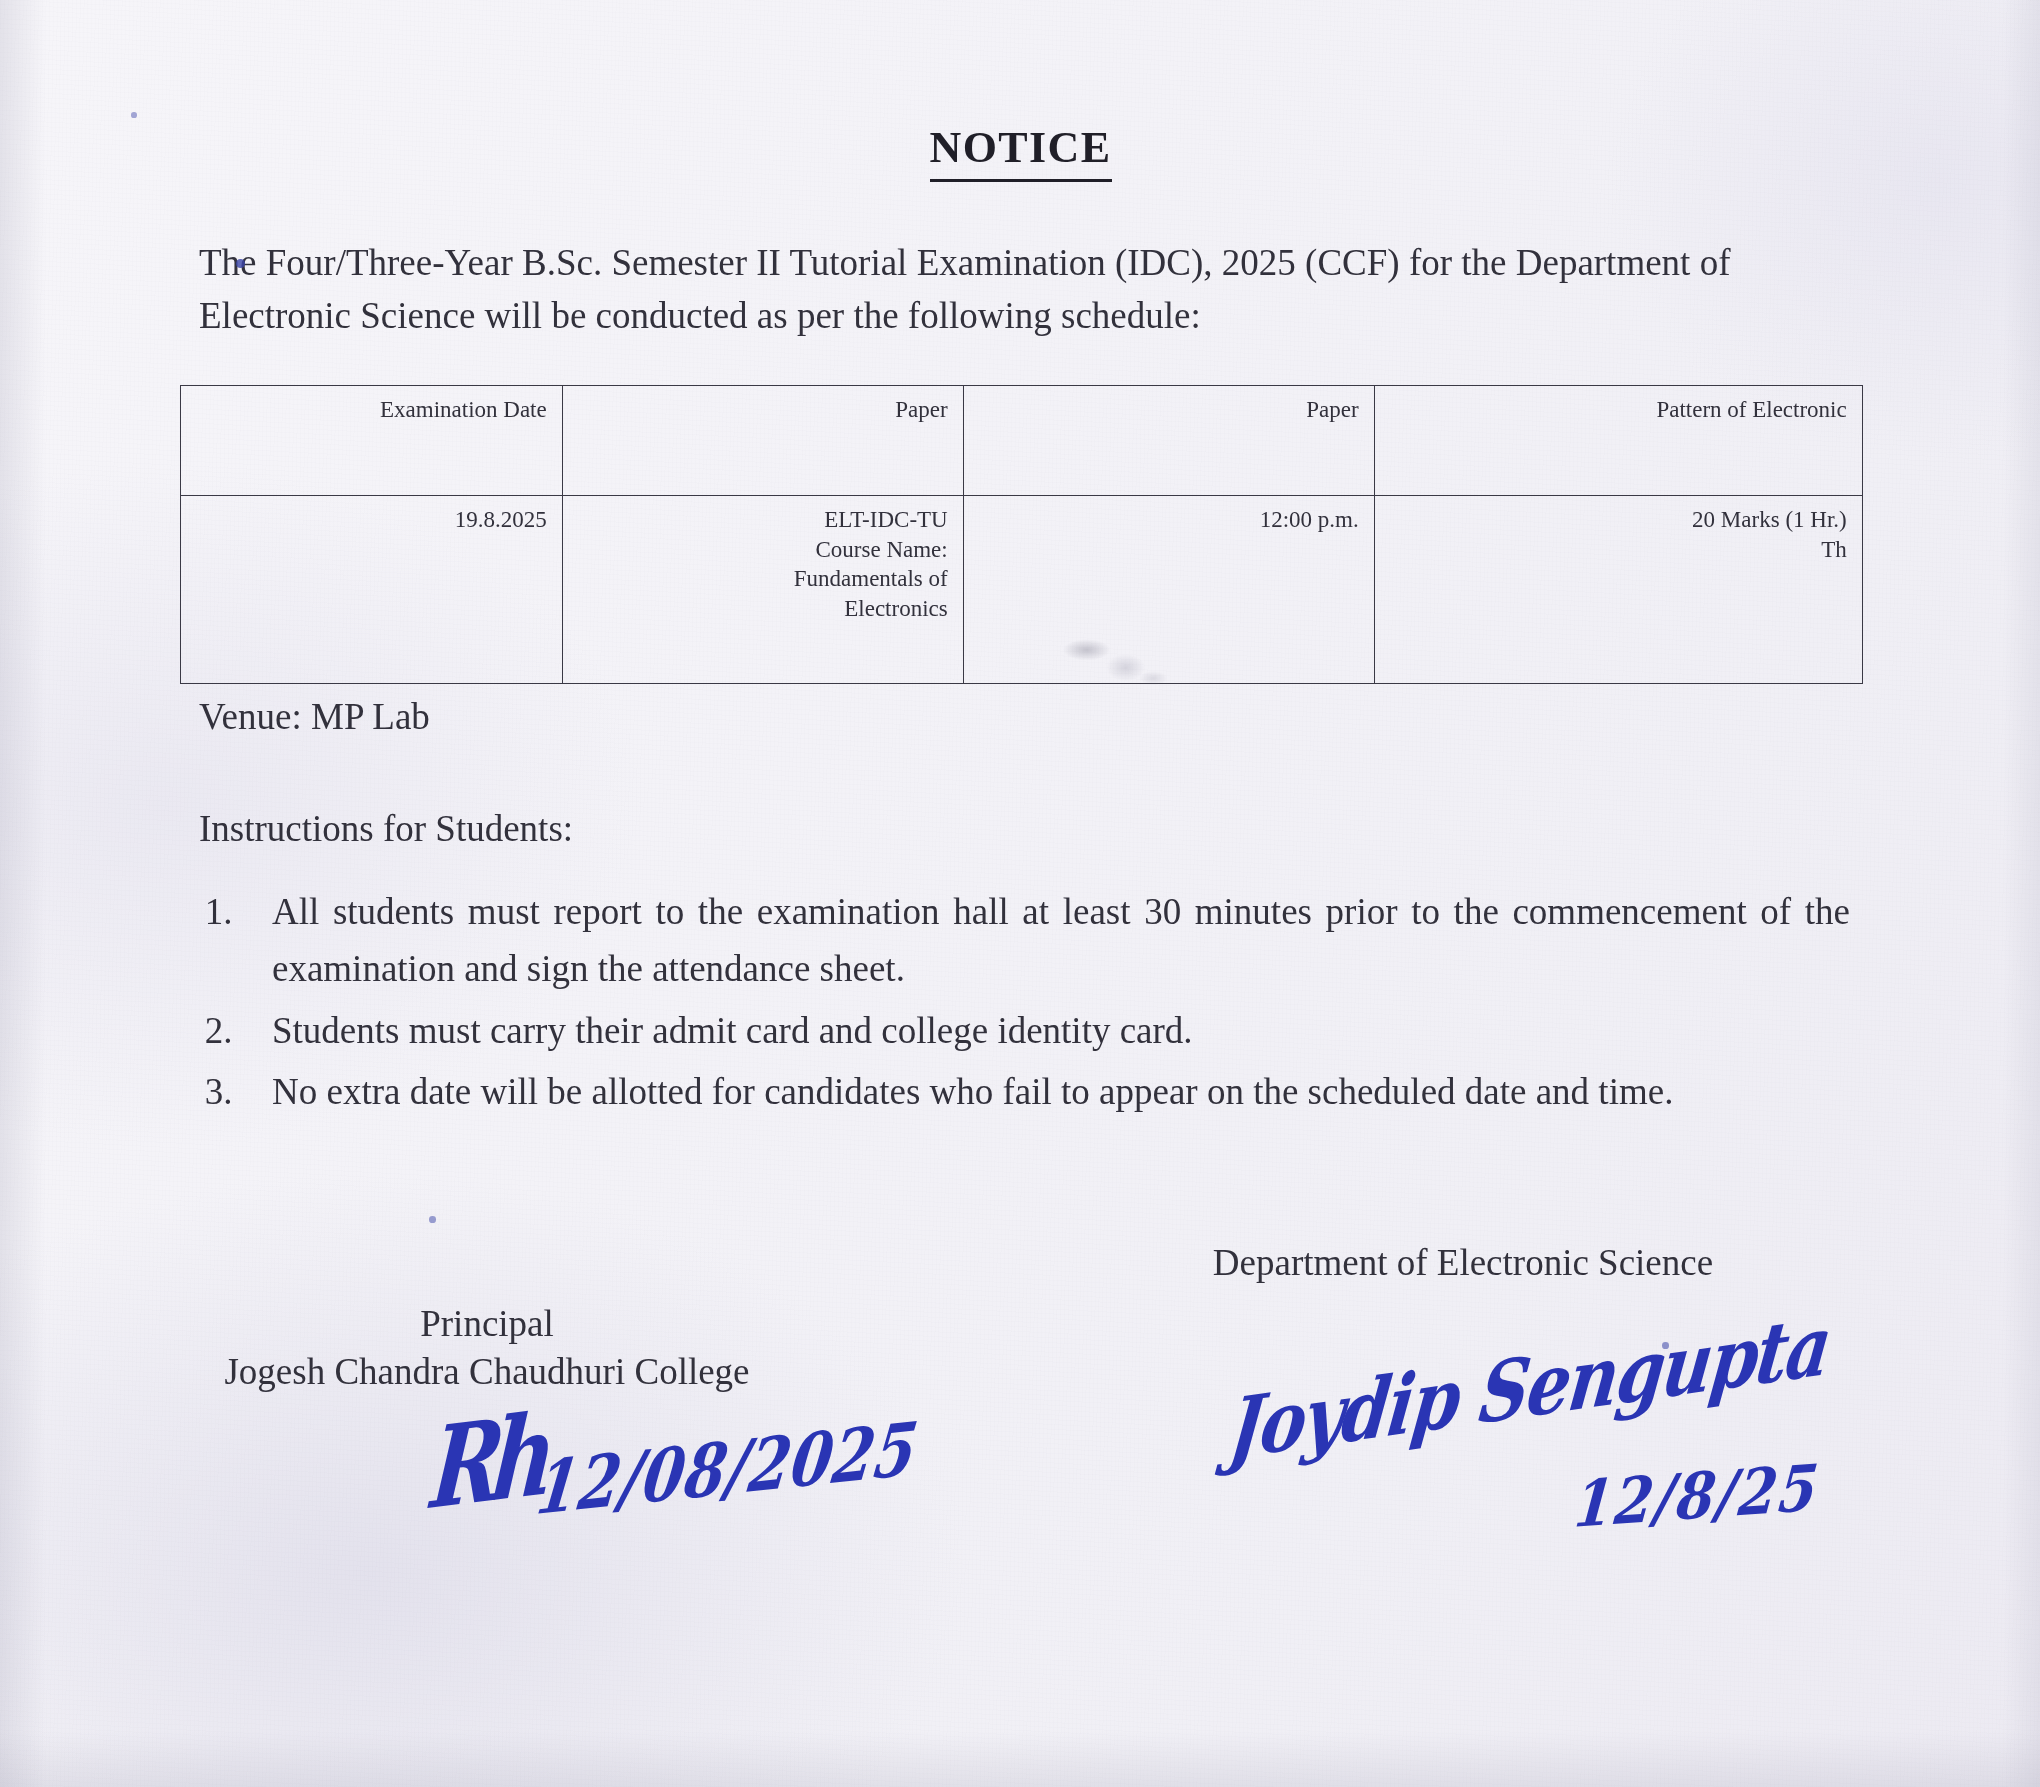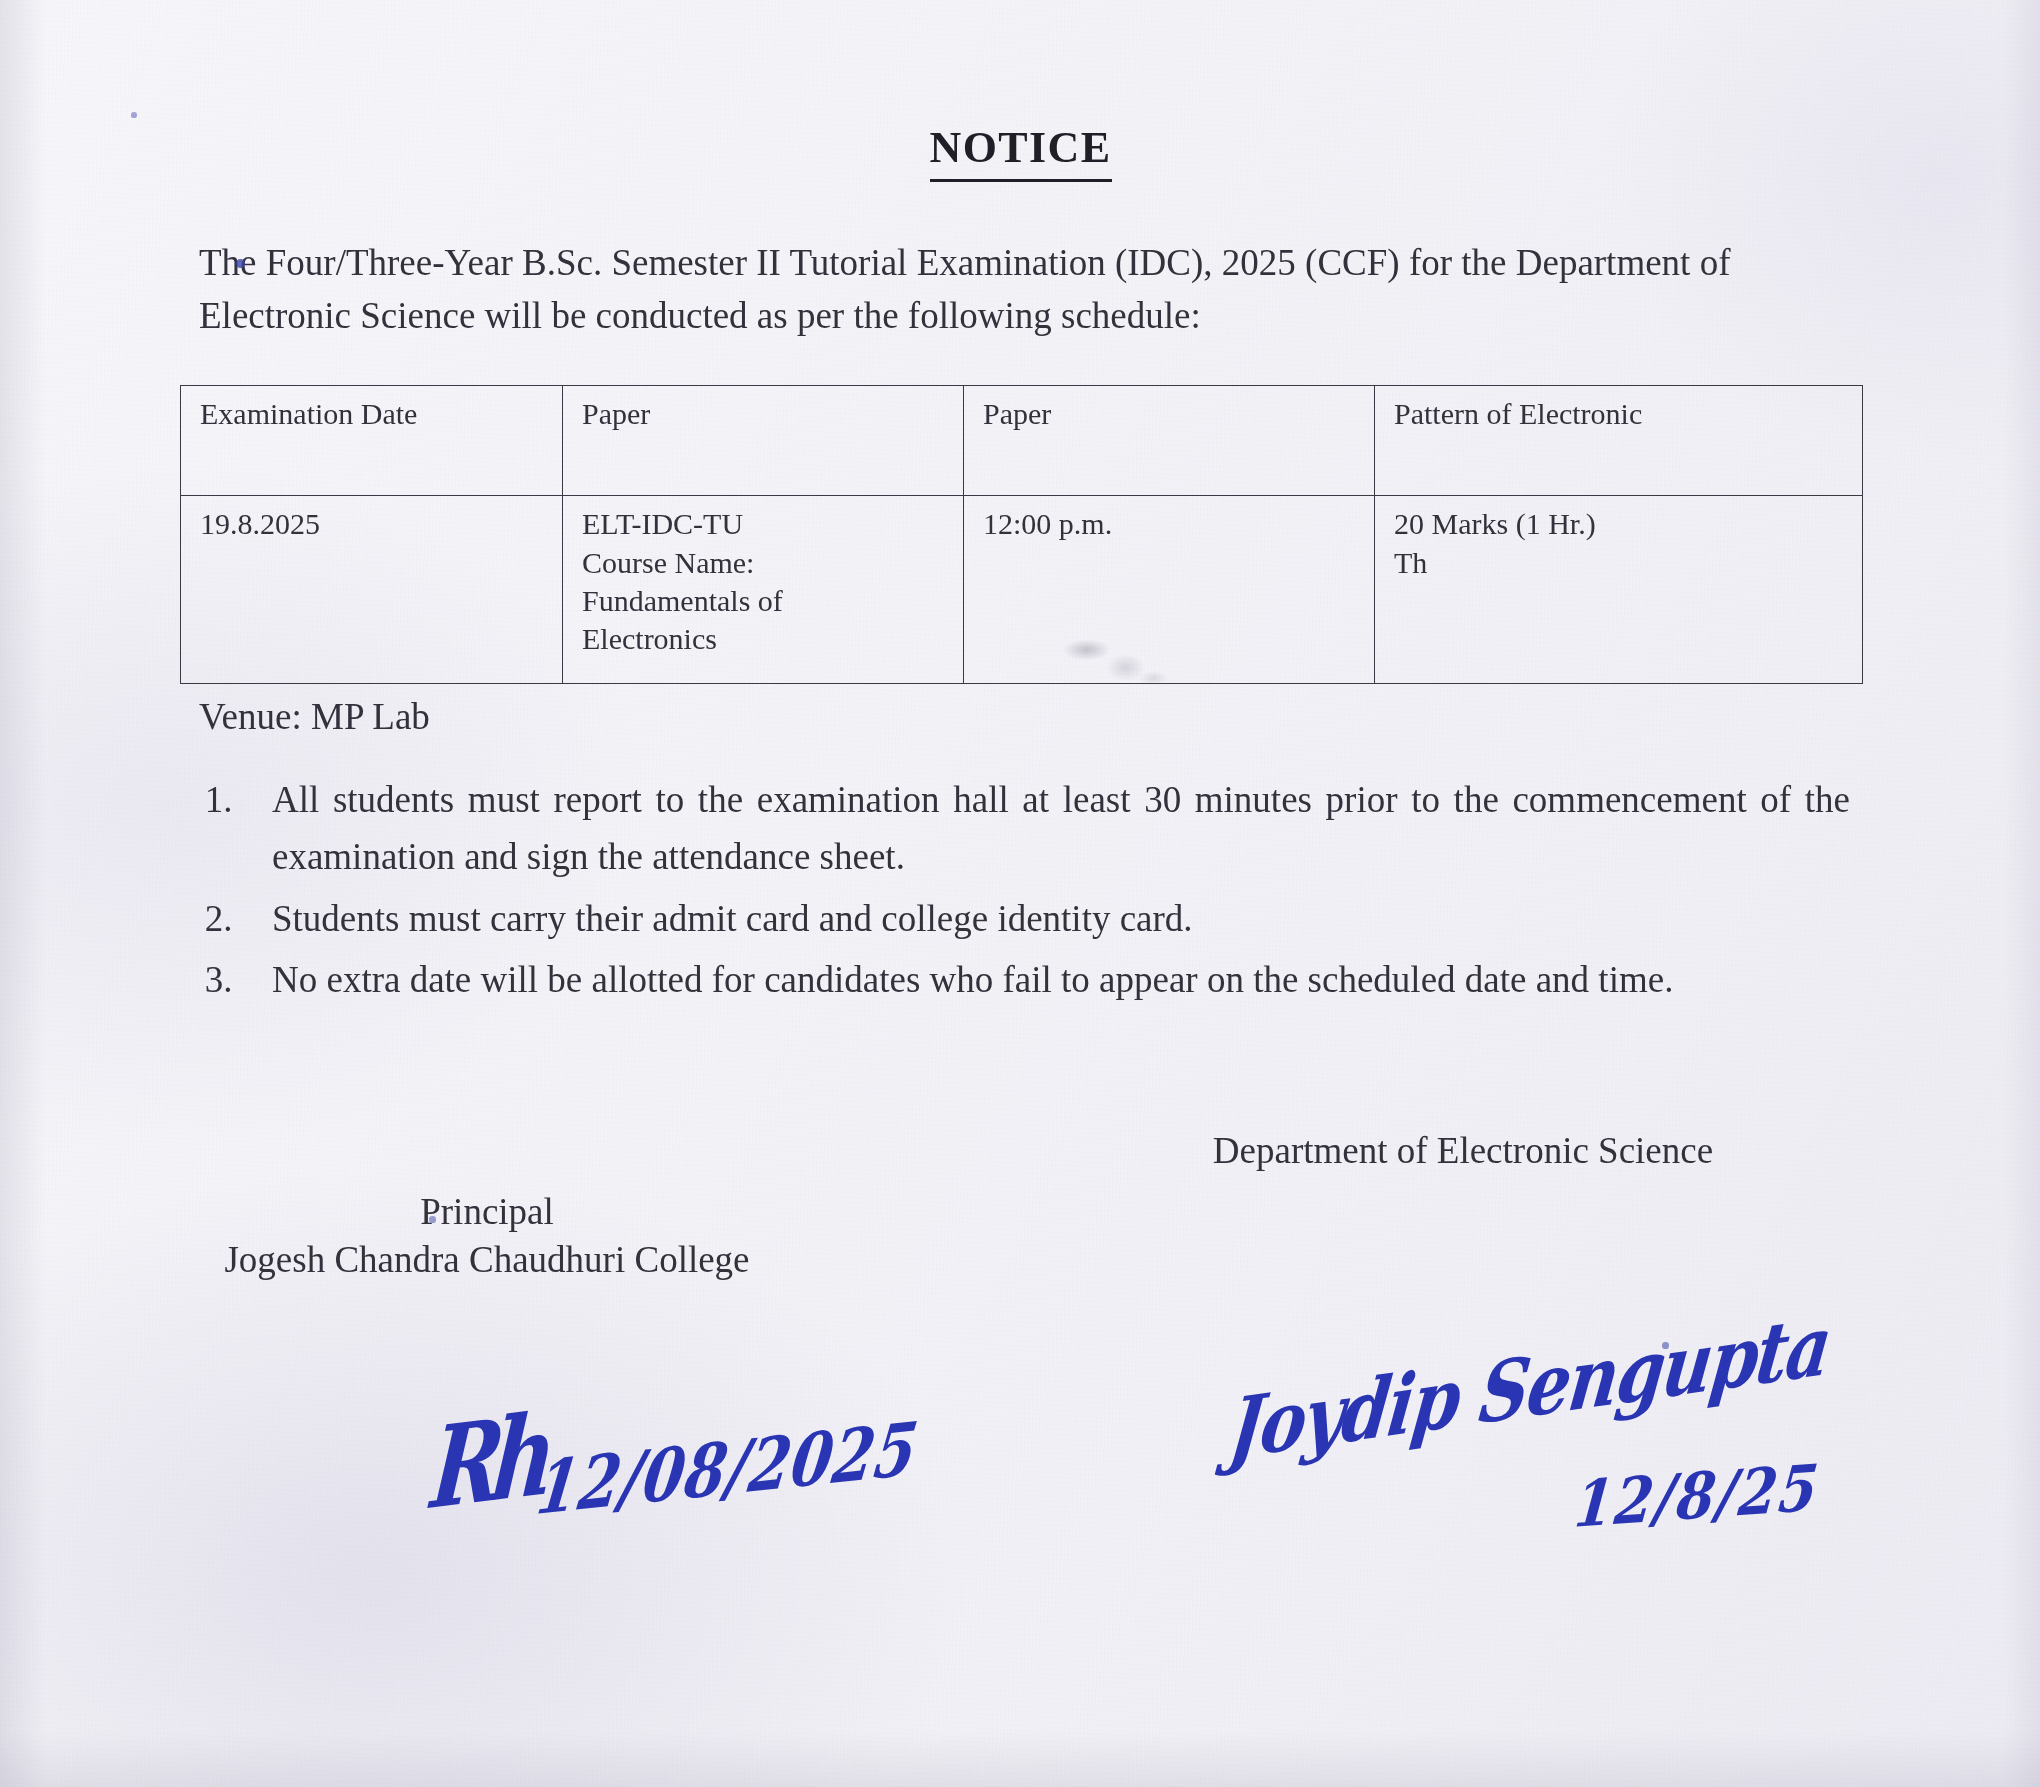--- a/index.html
+++ b/index.html
@@ -84,23 +84,23 @@
   }
   table.sched {
     border-collapse: collapse;
     width: 100%;
     table-layout: fixed;
   }
   table.sched td, table.sched th {
     border: 1.9px solid #3a3945;
     vertical-align: top;
     padding: 9.6px 15.3px 9.6px 19px;
-    font-size: 30px;
+    font-size: 23px;
     font-weight: normal;
-    text-align: left;
+    text-align: right;
     line-height: 1.28;
     color: #32313c;
   }
   table.sched th { font-weight: normal; }
   .col-date  { width: 382px; }
   .col-paper { width: 401px; }
   .col-time  { width: 411px; }
   .col-pat   { width: 488px; }
   .hdr-row th { height: 90px; }
   .data-row td { height: 168px; }
@@ -290,20 +290,21 @@
               <span class="cell-line">20 Marks (1 Hr.)</span>
               <span class="cell-line">Th</span>
             </td>
           </tr>
         </tbody>
       </table>
     </div>
 
     <div class="venue">Venue: MP Lab</div>
 
+    <div class="instr-heading">Instructions for Students:</div>
 
     <ol class="instructions">
       <li>All students must report to the examination hall at least 30 minutes prior to the commencement of the examination and sign the attendance sheet.</li>
       <li>Students must carry their admit card and college identity card.</li>
       <li>No extra date will be allotted for candidates who fail to appear on the scheduled date and time.</li>
     </ol>
 
     <div class="sig-block">
 
       <div class="sig-col sig-principal">

